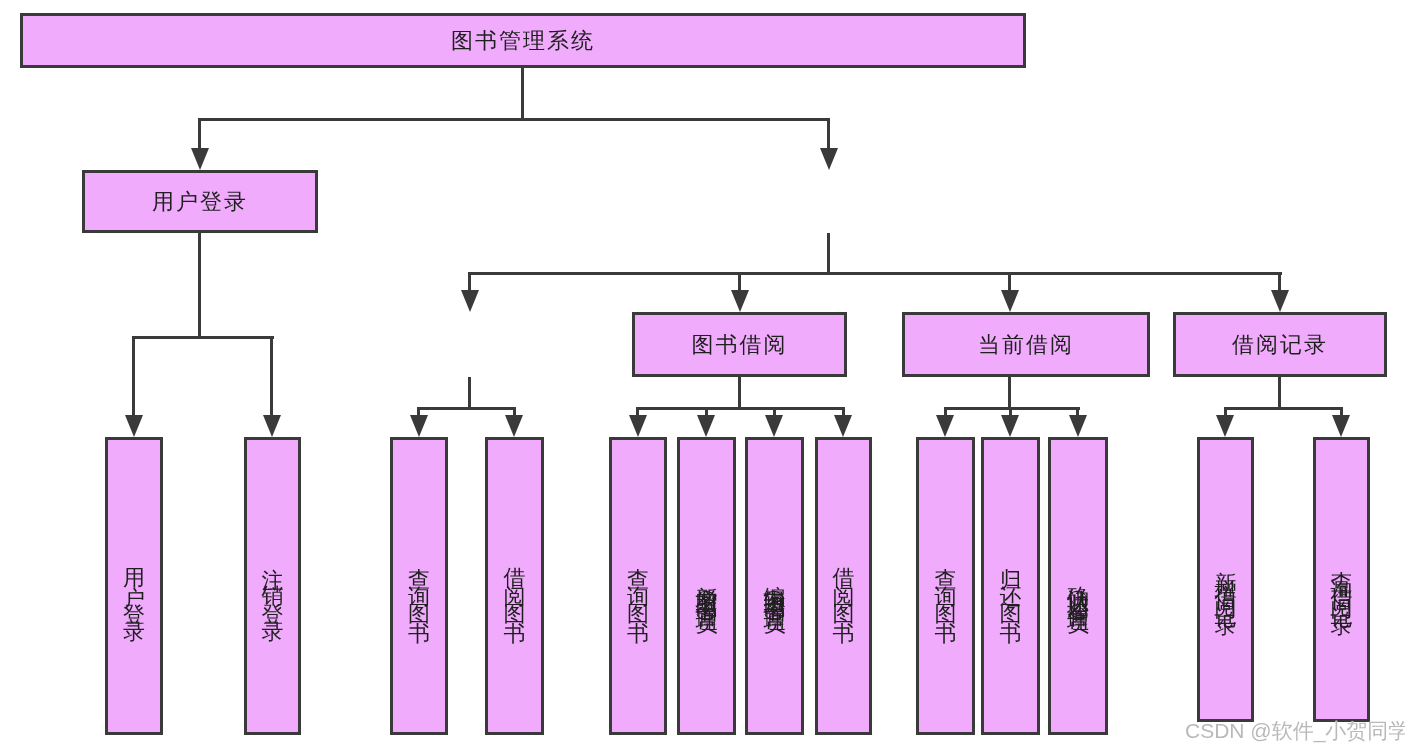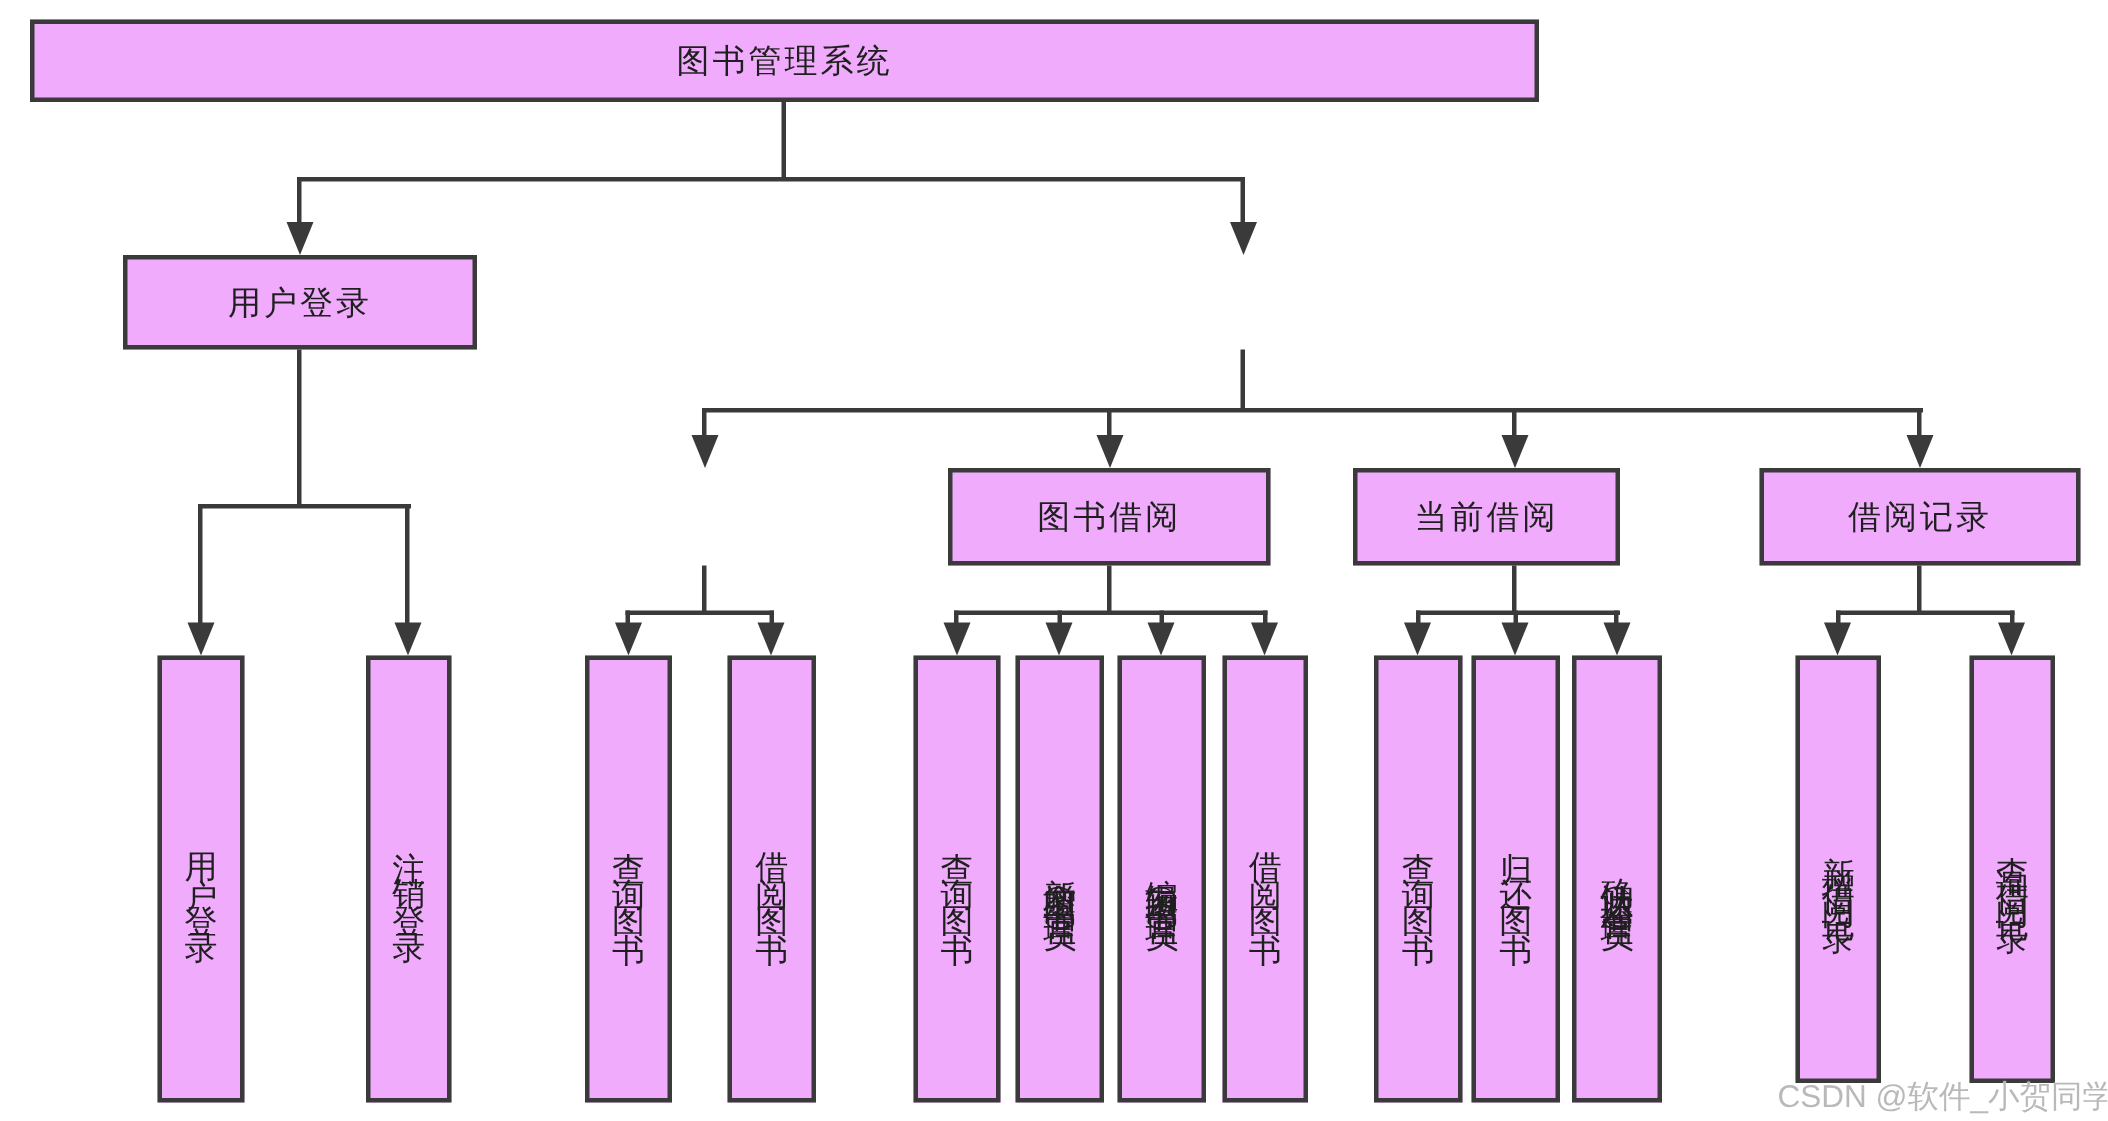--- a/index.html
+++ b/index.html
@@ -86,21 +86,21 @@
   <div class="vline" style="left:738px; top:272px; height:20px"></div>
   <div class="arrow" style="left:731px; top:290px"></div>
   <div class="vline" style="left:1008px; top:272px; height:20px"></div>
   <div class="arrow" style="left:1001px; top:290px"></div>
   <div class="vline" style="left:1278px; top:272px; height:20px"></div>
   <div class="arrow" style="left:1271px; top:290px"></div>
 
   <div class="node" style="left:632px; top:312px; width:215px; height:65px">
     <span>图书借阅</span>
   </div>
-  <div class="node" style="left:902px; top:312px; width:178px; height:65px">
+  <div class="node" style="left:902px; top:312px; width:248px; height:65px">
     <span>当前借阅</span>
   </div>
   <div class="node" style="left:1173px; top:312px; width:214px; height:65px">
     <span>借阅记录</span>
   </div>
 
   <div class="vline" style="left:468px; top:377px; height:32px"></div>
   <div class="hline" style="left:417px; top:407px; width:99px"></div>
   <div class="vline" style="left:417px; top:407px; height:10px"></div>
   <div class="arrow" style="left:410px; top:415px"></div>

